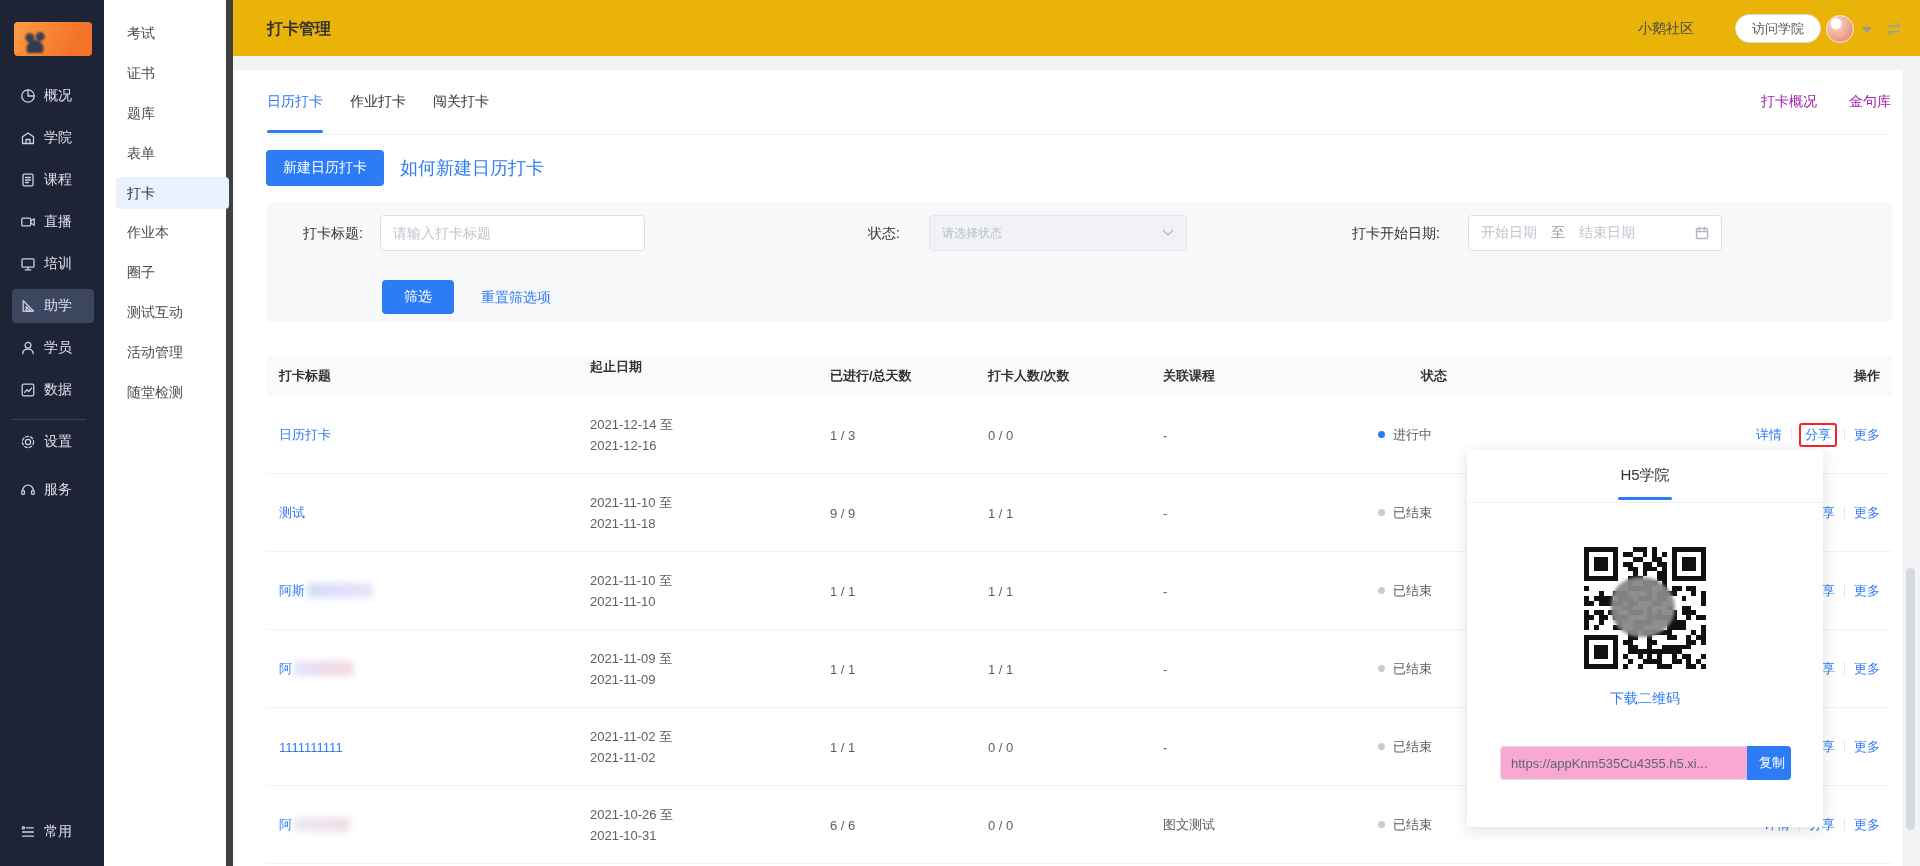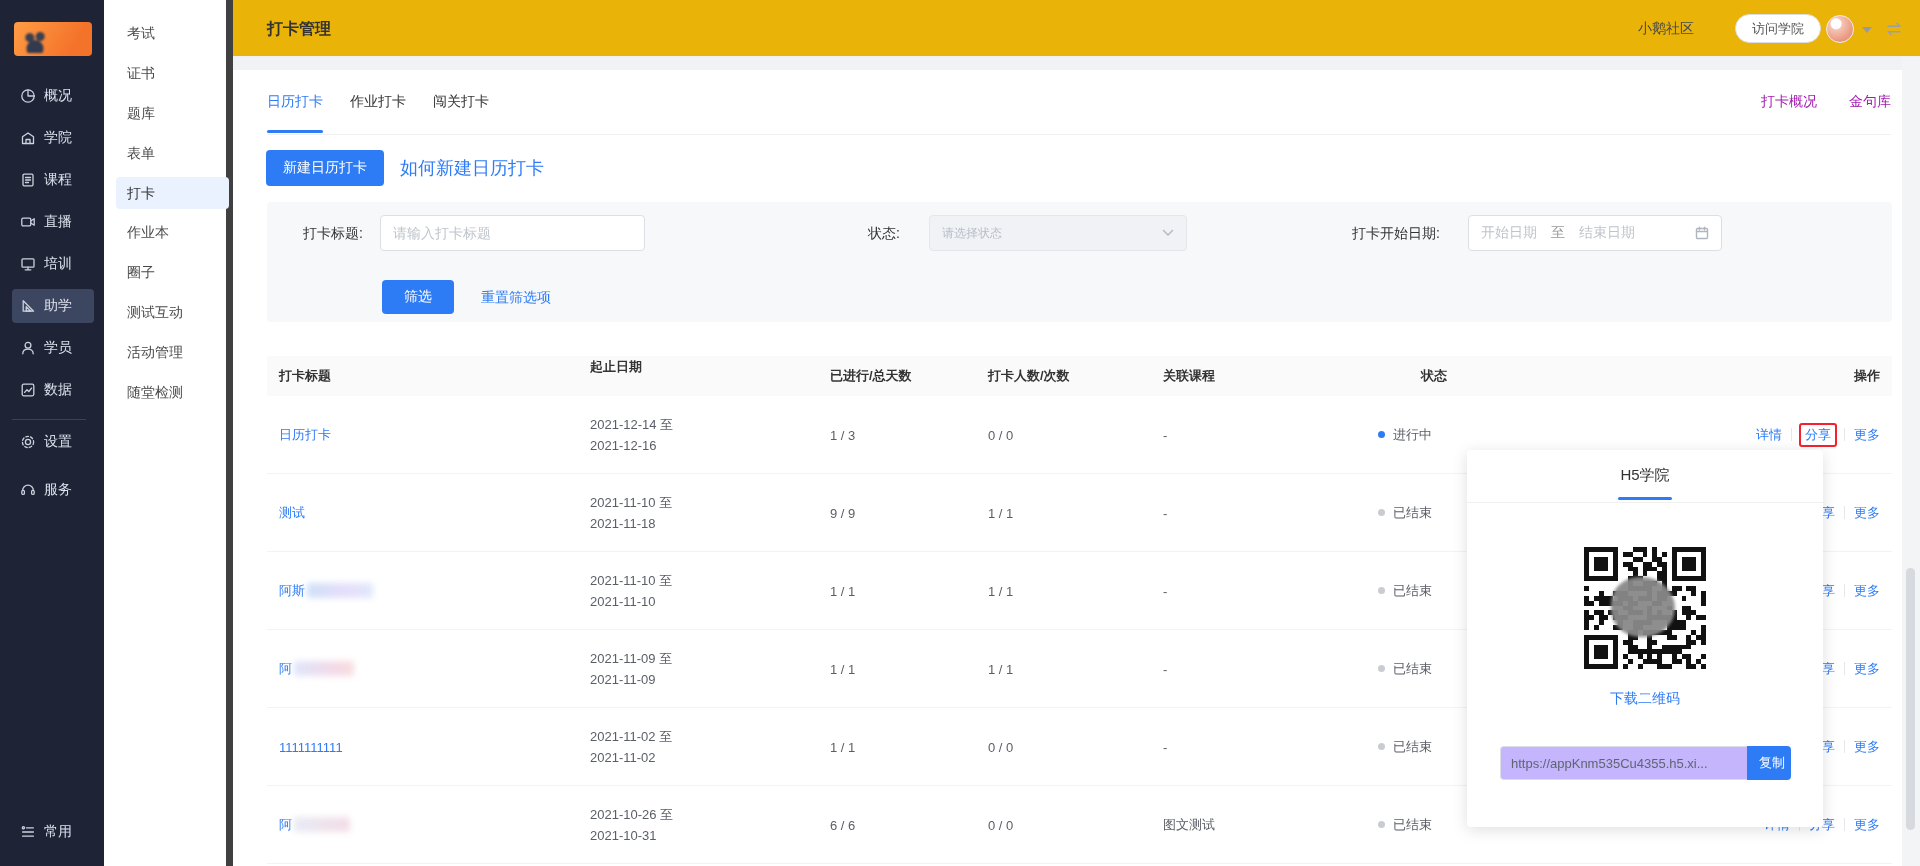--- a/index.html
+++ b/index.html
@@ -106,21 +106,21 @@
           background:#2e7bf6;border-radius:2px;}
   .qr{position:absolute;left:117px;top:97px;width:122px;height:122px;}
   .qr svg{width:122px;height:122px;display:block;}
   .qr-blob{position:absolute;left:27px;top:30px;width:64px;height:60px;background:#898989;
           border-radius:46% 54% 50% 48%;filter:blur(1.5px);opacity:.95;}
   .dl-link{position:absolute;left:0;top:240px;width:100%;text-align:center;font-size:14px;
           color:#2e7bf6;cursor:pointer;}
   .url-row{position:absolute;left:33px;top:296px;width:291px;height:34px;display:flex;}
   .url-input{flex:1;min-width:0;box-sizing:border-box;border:1px solid #dcdfe6;border-right:none;
           border-radius:4px 0 0 4px;font-size:13px;color:#5f6570;padding:0 10px;outline:none;
-          font-family:inherit;background:#c4b5fd;}
+          font-family:inherit;background:#f9a8d4;}
   .copy-btn{width:44px;border-radius:0 4px 4px 0;font-size:13px;text-align:right;}
   
   .rstrip{position:absolute;left:1902px;top:57px;width:18px;height:809px;background:#f3f4f6;}
   .sbthumb{position:absolute;left:1906px;top:568px;width:9px;height:262px;background:#d6d9de;
           border-radius:5px;z-index:6;cursor:pointer;}
   svg.mini{stroke:#b0b6c0;fill:none;stroke-width:1.4;stroke-linecap:round;stroke-linejoin:round;}
 </style>
 </head>
 <body>
 

